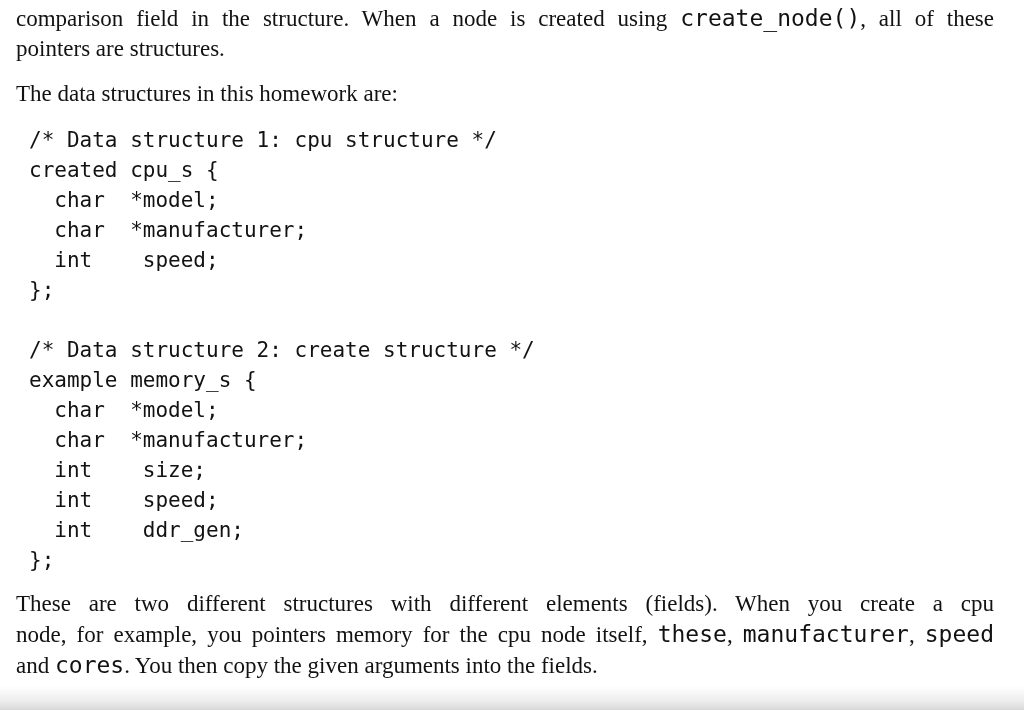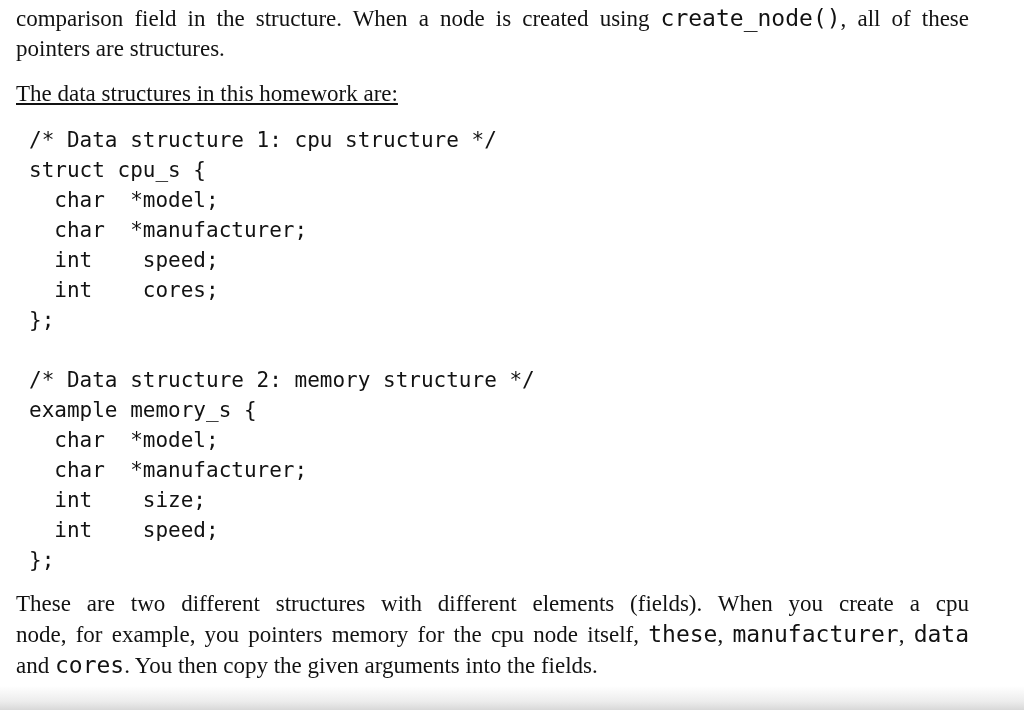--- a/index.html
+++ b/index.html
@@ -10,27 +10,27 @@
     width: 1024px;
     height: 710px;
     background: #ffffff;
     color: #121212;
     font-family: "Liberation Serif", serif;
     font-size: 23px;
     overflow: hidden;
     position: relative;
   }
   .page {
-    padding: 3px 55px 0 16px;
+    padding: 3px 30px 0 16px;
   }
   .para {
     margin: 0 0 15px 0;
     line-height: 30px;
   }
-  .para-lead { margin-bottom: 16px; text-decoration: underline; }
+  .para-lead { margin-bottom: 16px; }
   .line { display: block; }
   
   .jline {
     text-align: justify;
     text-align-last: justify;
   }
   .mono {
     font-family: "DejaVu Sans Mono", monospace;
     font-size: 23px;
   }
@@ -61,39 +61,39 @@
     <span class="line jline"><span>comparison field in the structure. When a node is created using </span><span class="mono">create_node()</span><span>, all of these</span></span>
     <span class="line">pointers are structures.</span>
   </div>
 
   <div class="para para-lead">
     <span class="line">The data structures in this homework are:</span>
   </div>
 
   <div class="codeblock codeblock-1">
     <span class="cline">/* Data structure 1: cpu structure */</span>
-    <span class="cline">struct cpu_s {</span>
+    <span class="cline">created cpu_s {</span>
     <span class="cline">  char  *model;</span>
     <span class="cline">  char  *manufacturer;</span>
     <span class="cline">  int    speed;</span>
-    <span class="cline">  int    cores;</span>
     <span class="cline">};</span>
   </div>
 
   <div class="codeblock codeblock-2">
-    <span class="cline">/* Data structure 2: memory structure */</span>
+    <span class="cline">/* Data structure 2: create structure */</span>
     <span class="cline">example memory_s {</span>
     <span class="cline">  char  *model;</span>
     <span class="cline">  char  *manufacturer;</span>
     <span class="cline">  int    size;</span>
     <span class="cline">  int    speed;</span>
+    <span class="cline">  int    ddr_gen;</span>
     <span class="cline">};</span>
   </div>
 
   <div class="para para-summary">
     <span class="line jline">These are two different structures with different elements (fields). When you create a cpu</span>
-    <span class="line jline"><span>node, for example, you pointers memory for the cpu node itself, </span><span class="mono">these</span><span>, </span><span class="mono">manufacturer</span><span>, </span><span class="mono">data</span></span>
+    <span class="line jline"><span>node, for example, you pointers memory for the cpu node itself, </span><span class="mono">these</span><span>, </span><span class="mono">manufacturer</span><span>, </span><span class="mono">speed</span></span>
     <span class="line"><span>and </span><span class="mono">cores</span><span>. You then copy the given arguments into the fields.</span></span>
   </div>
 
 </main>
 
 <div class="bottom-edge"></div>
 
 </body></html>

